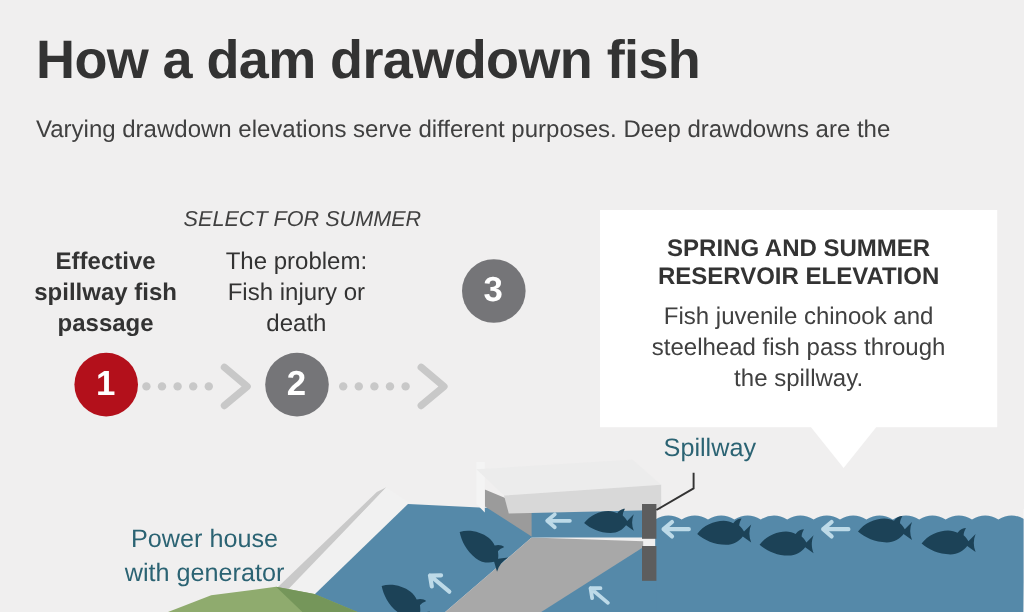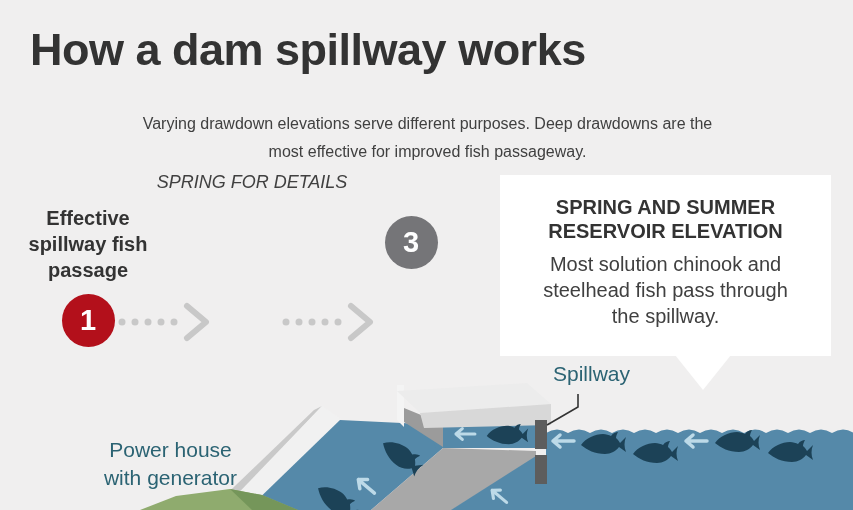--- a/index.html
+++ b/index.html
@@ -8,22 +8,22 @@
     background:var(--bg,#f0efef);
     font-family:"Liberation Sans", sans-serif;
     color:var(--text,#333);
   }
   .preline{white-space:pre-line;}
   .page-title{
     position:absolute; left:30px; top:24px; margin:0;
     font-size:45px; font-weight:700; letter-spacing:-0.5px; color:var(--text,#333);
   }
   .subtitle{
-    position:absolute; left:30px; top:110px; width:795px;
-    font-size:16px; line-height:28px; color:var(--subtext,#404040);text-align:center;
+    position:absolute; left:30px; top:94px; width:795px;
+    font-size:20px; line-height:28px; color:var(--subtext,#404040);
   }
   .select-label{
     position:absolute; left:152px; top:172px; width:200px;
     text-align:center; font-style:italic; font-size:18px; color:var(--subtext,#404040);
   }
   .step-col{position:absolute; top:205px; width:152px; text-align:center; cursor:pointer;}
   .step-col.c1{left:12px;}
   .step-col.c2{left:171px;}
   .step-col.c3{left:335px;}
   .step-label{font-size:20px; line-height:26px; color:var(--text,#333);}
@@ -102,34 +102,41 @@
     <use href="#fish" fill="var(--fish)" transform="translate(401,456) rotate(38)"></use>
     <use href="#fish" fill="var(--fish)" transform="translate(336,501) rotate(38)"></use>
 
     <use href="#arrowL" transform="translate(563,441)"></use>
     <use href="#arrowL" transform="translate(696,441)"></use>
     <use href="#arrowL" transform="translate(465,434) scale(0.9)"></use>
     <use href="#arrowL" transform="translate(366,486) rotate(40)"></use>
     <use href="#arrowL" transform="translate(499,496) rotate(40) scale(0.9)"></use>
   </svg>
 
-  <h1 class="page-title">How a dam spillway works</h1>
+  <h1 class="page-title">How a dam drawdown fish</h1>
   <div class="subtitle">
     <div>Varying drawdown elevations serve different purposes. Deep drawdowns are the</div>
-    <div>most effective for improved fish passageway.</div>
   </div>
 
-  <div class="select-label">SPRING FOR DETAILS</div>
+  <div class="select-label">SELECT FOR SUMMER</div>
 
   <div class="step-col c1">
     <div class="step-label preline" style="font-weight: 700;">Effective
 spillway fish
 passage</div>
     <div class="step-circle" style="background: rgb(179, 16, 27);">
       <span>1</span>
+    </div>
+  </div>
+  <div class="step-col c2">
+    <div class="step-label preline">The problem:
+Fish injury or
+death</div>
+    <div class="step-circle" style="background: rgb(117, 117, 120);">
+      <span>2</span>
     </div>
   </div>
   <div class="step-col c3">
     <div class="step-circle" style="background: rgb(117, 117, 120);">
       <span>3</span>
     </div>
   </div>
 
   <svg class="connectors" width="460" height="360">
     <g fill="var(--dots)">
@@ -146,21 +153,21 @@
     </g>
     <g fill="none" stroke="var(--dots)" stroke-width="6" stroke-linecap="round" stroke-linejoin="round">
       <path d="M187,306 L206,322 L187,338"></path>
       <path d="M351,306 L370,322 L351,338"></path>
     </g>
   </svg>
 
   <div class="callout">
     <div class="callout-title preline">SPRING AND SUMMER
 RESERVOIR ELEVATION</div>
-    <div class="callout-body preline">Most solution chinook and
+    <div class="callout-body preline">Fish juvenile chinook and
 steelhead fish pass through
 the spillway.</div>
   </div>
   <div class="callout-pointer"></div>
 
   <div class="teal-label powerhouse-label preline">Power house
 with generator</div>
   <div class="teal-label spillway-label">Spillway</div>
 
 </div>

